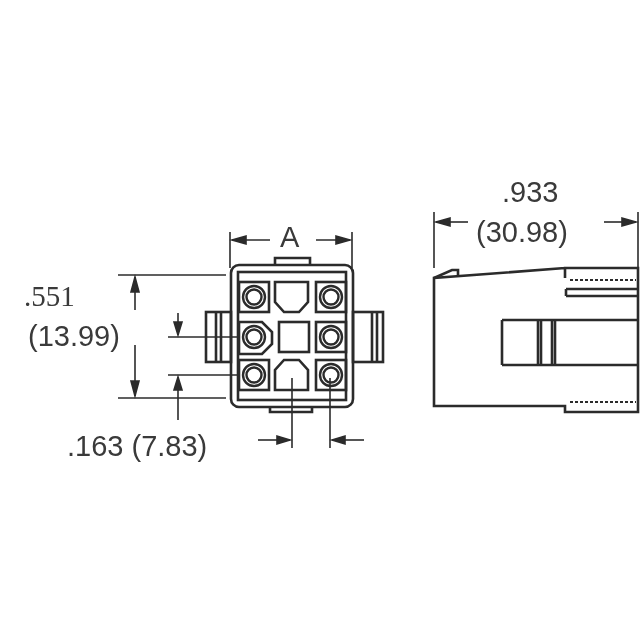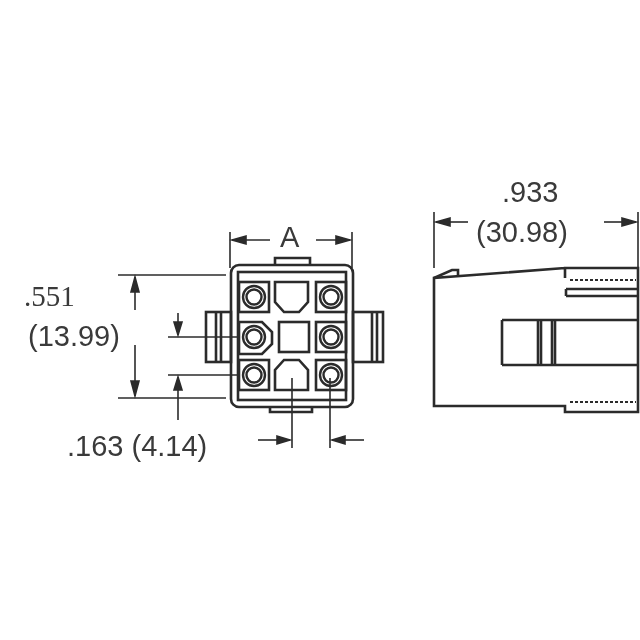--- a/index.html
+++ b/index.html
@@ -101,15 +101,15 @@
     <g stroke-width="2" stroke-dasharray="3,2">
       <line x1="570" y1="280" x2="636" y2="280"></line>
       <line x1="570" y1="402" x2="636" y2="402"></line>
     </g>
   </g>
 </svg>
 
 <div class="lbl" style="left:280px;top:223px;">A</div>
 <div class="lbl" style="left:24px;top:282px;font-family:Liberation Serif, serif;">.551</div>
 <div class="lbl" style="left:0px;top:322px;margin-left:28px;">(13.99)</div>
-<div class="lbl" style="left:67px;top:432px;">.163 (4.14)</div>
+<div class="lbl" style="left:67px;top:432px;">.163 (7.83)</div>
 <div class="lbl" style="left:502px;top:178px;">.933</div>
 <div class="lbl" style="left:476px;top:218px;">(30.98)</div>
 
 </body></html>

